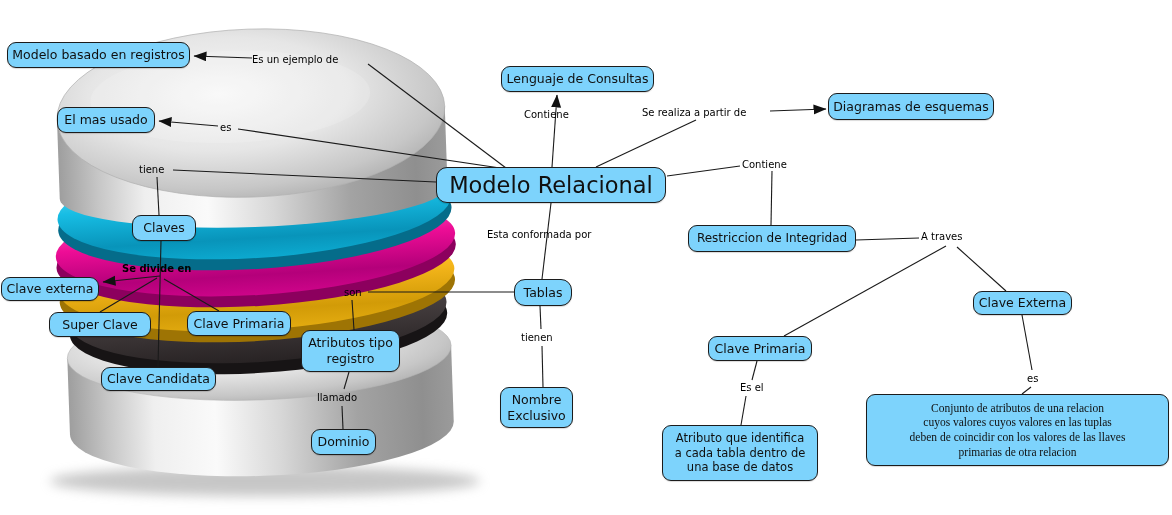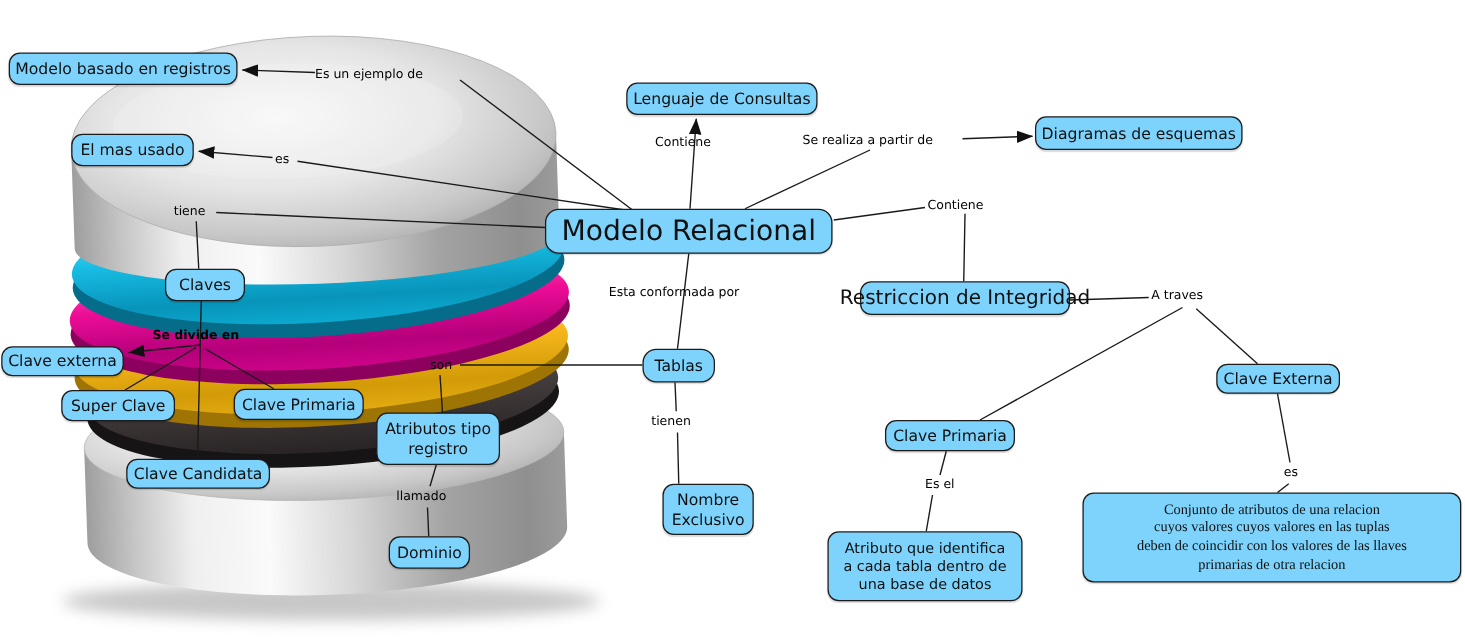--- a/index.html
+++ b/index.html
@@ -185,31 +185,31 @@
       <div class="edge-label" style="left: 740px; top: 380px;">Es el</div>
       <div class="edge-label" style="left: 1027px; top: 371px;">es</div>
     </div>
 
   <div id="nodes-layer">
       <div class="node" style="left: 7px; top: 42px; width: 183px; height: 26px;">Modelo basado en registros</div>
       <div class="node" style="left: 57px; top: 107px; width: 98px; height: 26px;">El mas usado</div>
       <div class="node" style="left: 485px; top: 66px; width: 153px; height: 26px; margin-left: 16px;">Lenguaje de Consultas</div>
       <div class="node" style="left: 828px; top: 93px; width: 166px; height: 27px;">Diagramas de esquemas</div>
       <div class="node big" style="left: 436px; top: 167px; width: 230px; height: 36px;">Modelo Relacional</div>
-      <div class="node" style="left: 688px; top: 225px; width: 168px; height: 27px; font-size: 16px;">Restriccion de Integridad</div>
+      <div class="node" style="left: 688px; top: 225px; width: 168px; height: 27px; font-size: 12px;">Restriccion de Integridad</div>
       <div class="node" style="left: 132px; top: 215px; width: 64px; height: 26px;">Claves</div>
       <div class="node" style="left: 1px; top: 277px; width: 98px; height: 24px;">Clave externa</div>
-      <div class="node" style="left: 49px; top: 312px; width: 91px; height: 25px;">Super Clave</div>
+      <div class="node" style="left: 49px; top: 312px; width: 102px; height: 25px;">Super Clave</div>
       <div class="node" style="left: 187px; top: 311px; width: 104px; height: 25px;">Clave Primaria</div>
       <div class="node" style="left: 101px; top: 367px; width: 115px; height: 24px;">Clave Candidata</div>
       <div class="node" style="left: 301px; top: 330px; width: 99px; height: 42px;">Atributos tipo
 registro</div>
       <div class="node" style="left: 311px; top: 429px; width: 65px; height: 26px;">Dominio</div>
       <div class="node" style="left: 514px; top: 279px; width: 58px; height: 27px; border-radius: 11px;">Tablas</div>
-      <div class="node" style="left: 530px; top: 387px; width: 73px; height: 41px;">Nombre
+      <div class="node" style="left: 500px; top: 387px; width: 73px; height: 41px;">Nombre
 Exclusivo</div>
       <div class="node" style="left: 708px; top: 336px; width: 104px; height: 25px;">Clave Primaria</div>
       <div class="node" style="left: 973px; top: 291px; width: 99px; height: 24px;">Clave Externa</div>
       <div class="node" style="left: 662px; top: 425px; width: 156px; height: 56px; font-size: 11.5px;">Atributo que identifica
 a cada tabla dentro de
 una base de datos</div>
       <div class="node" style="left: 866px; top: 394px; width: 303px; height: 72px; font-size: 11.5px; font-family: Liberation Serif, serif;">Conjunto de atributos de una relacion
 cuyos valores cuyos valores en las tuplas
 deben de coincidir con los valores de las llaves
 primarias de otra relacion</div>

